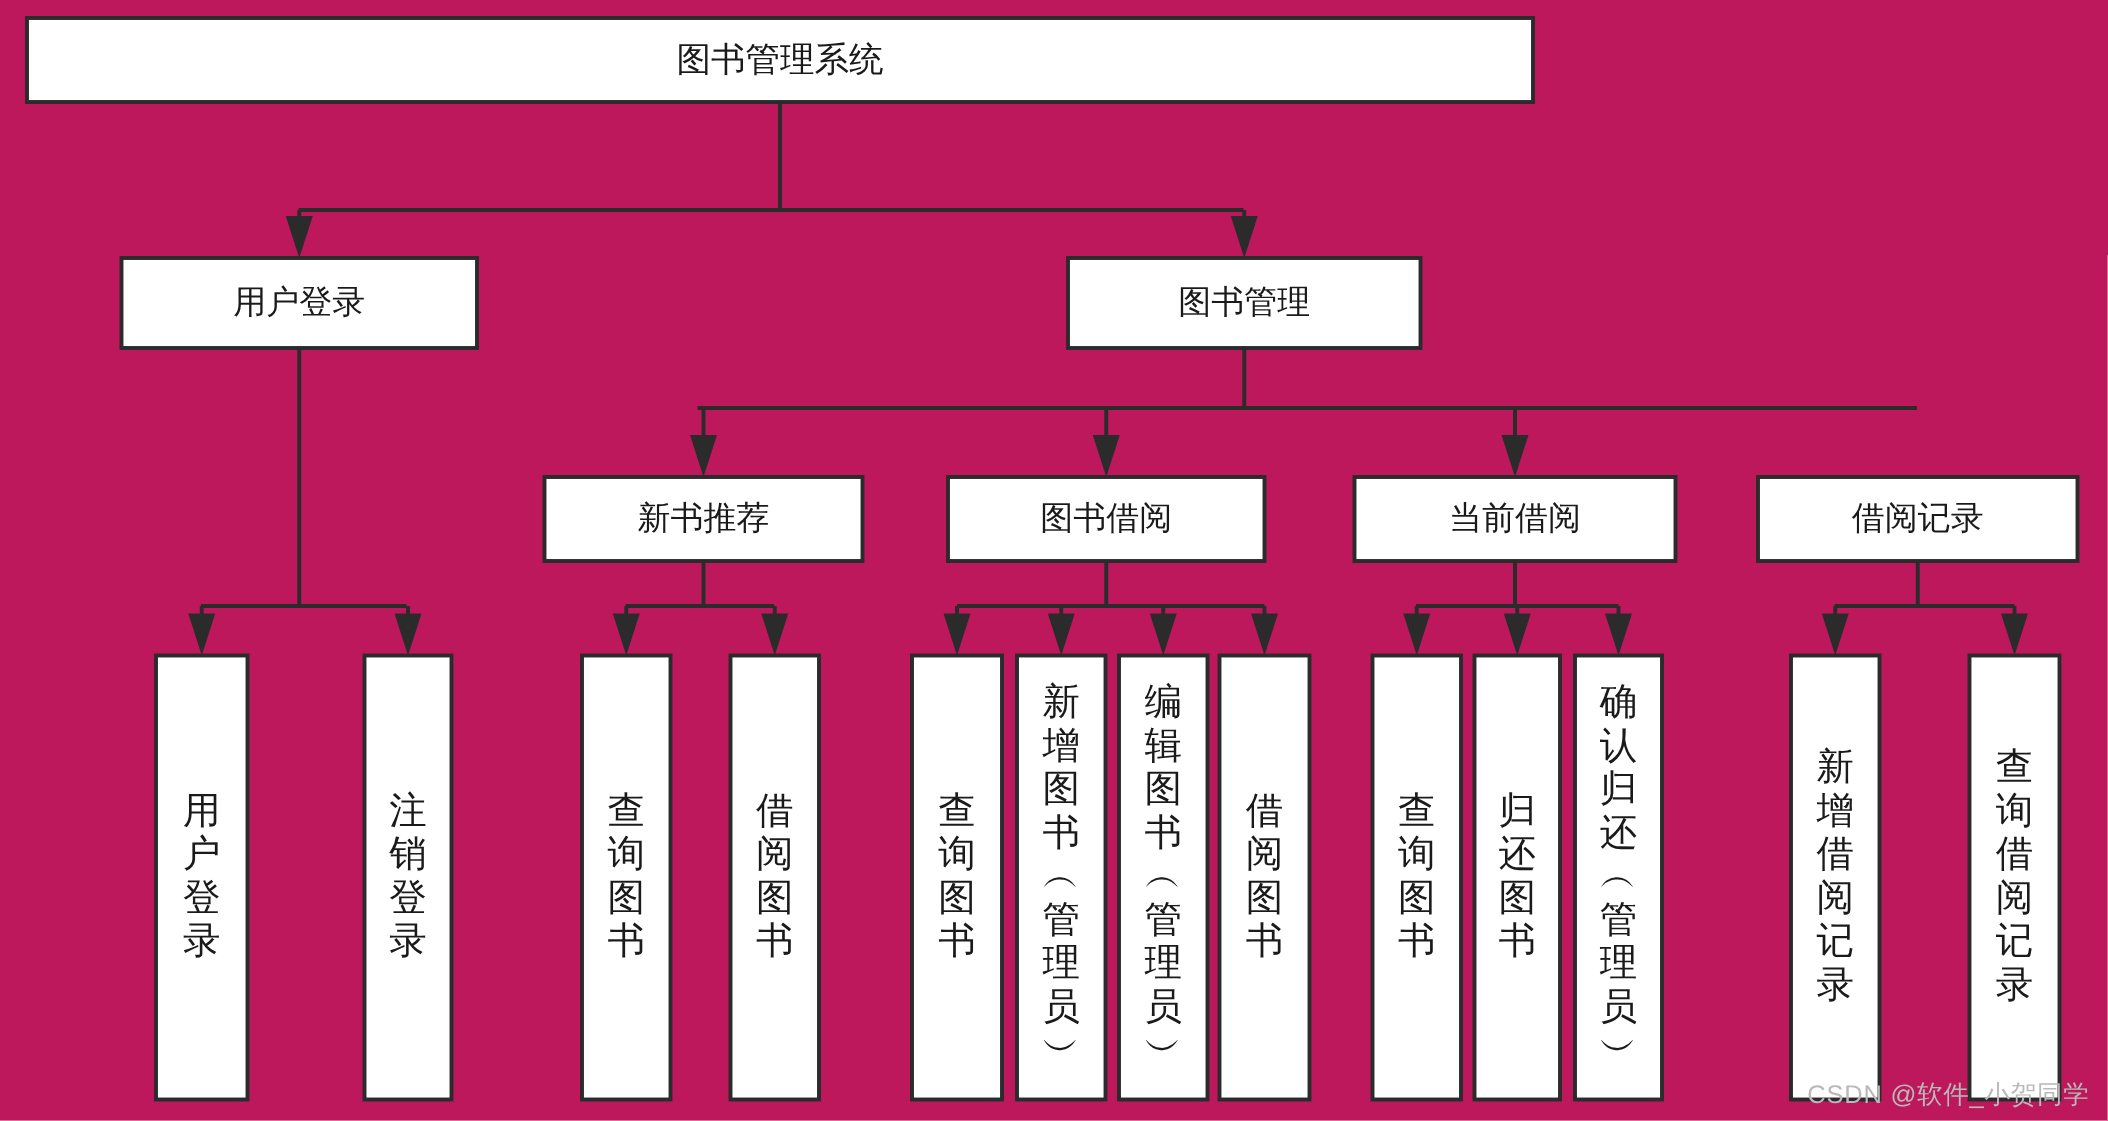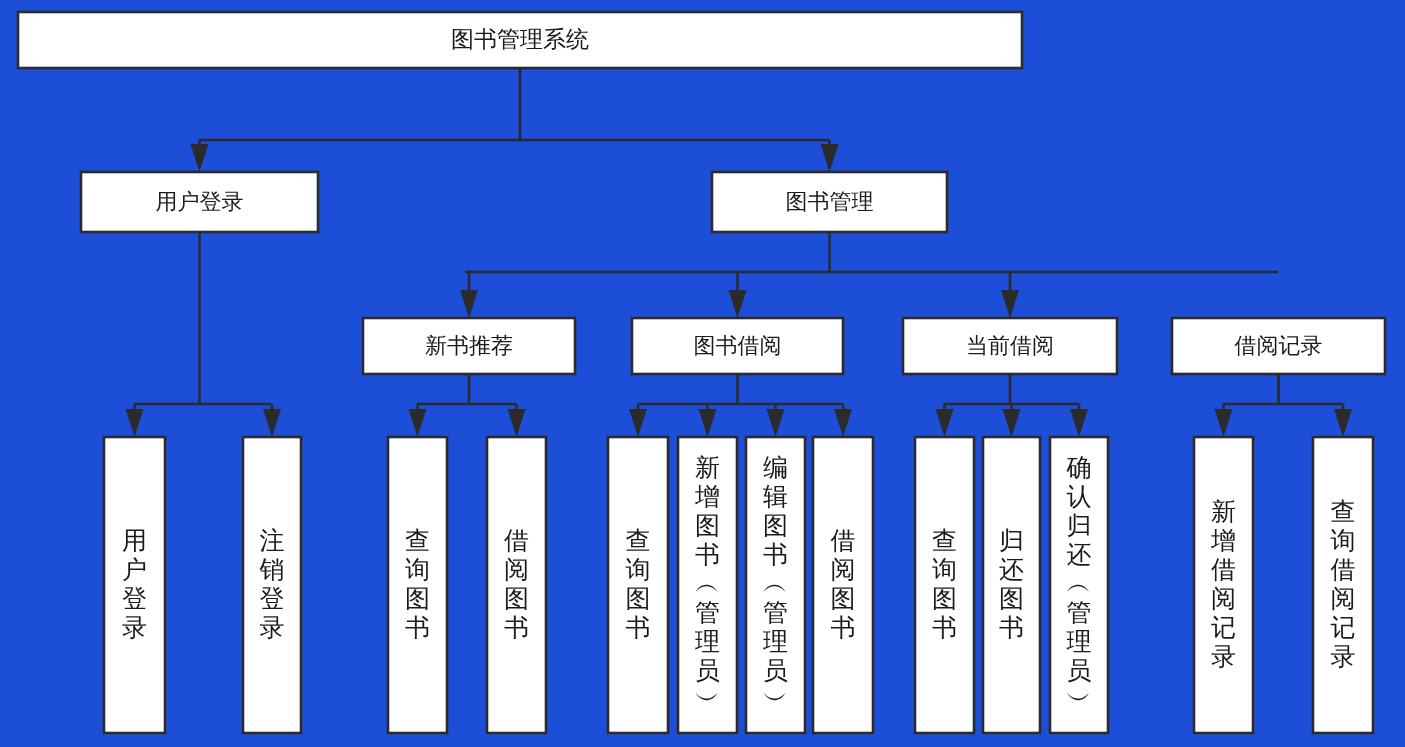--- a/index.html
+++ b/index.html
@@ -11,21 +11,21 @@
   body {
     width: 1405px;
     height: 747px;
     font-family: "Liberation Sans", "DejaVu Sans", sans-serif;
     overflow: hidden;
   }
   #diagram-root {
     position: relative;
     width: 1405px;
     height: 747px;
-    background: #1d4ed8;
+    background: #be185d;
   }
   svg.diagram-canvas {
     position: absolute;
     top: 0;
     left: 0;
     width: 1405px;
     height: 747px;
     display: block;
   }
   .node-box {
@@ -224,13 +224,14 @@
         <g>
           <rect x="1194" y="437" width="59" height="296" class="node-box"></rect>
           <text x="1223.5" y="512.5" class="leaf-label-char"><tspan x="1223.5" dy="0">新</tspan><tspan x="1223.5" dy="29">增</tspan><tspan x="1223.5" dy="29">借</tspan><tspan x="1223.5" dy="29">阅</tspan><tspan x="1223.5" dy="29">记</tspan><tspan x="1223.5" dy="29">录</tspan></text>
         </g>
         <g>
           <rect x="1313" y="437" width="60" height="296" class="node-box"></rect>
           <text x="1343" y="512.5" class="leaf-label-char"><tspan x="1343" dy="0">查</tspan><tspan x="1343" dy="29">询</tspan><tspan x="1343" dy="29">借</tspan><tspan x="1343" dy="29">阅</tspan><tspan x="1343" dy="29">记</tspan><tspan x="1343" dy="29">录</tspan></text>
         </g>
       </g>
   </svg>
+  <div class="watermark">CSDN @软件_小贺同学</div>
 </div>
 
 </body></html>

